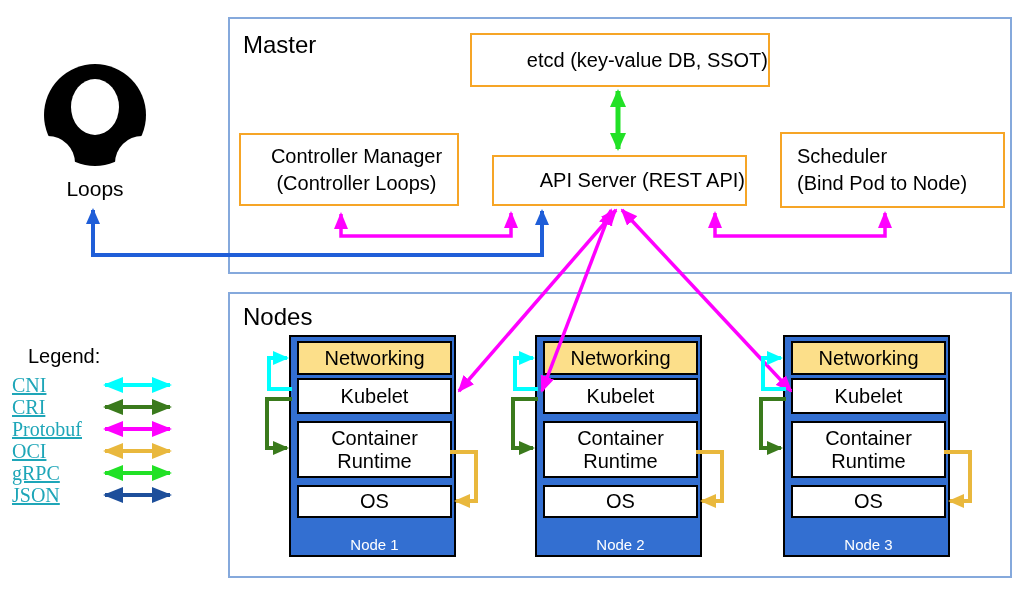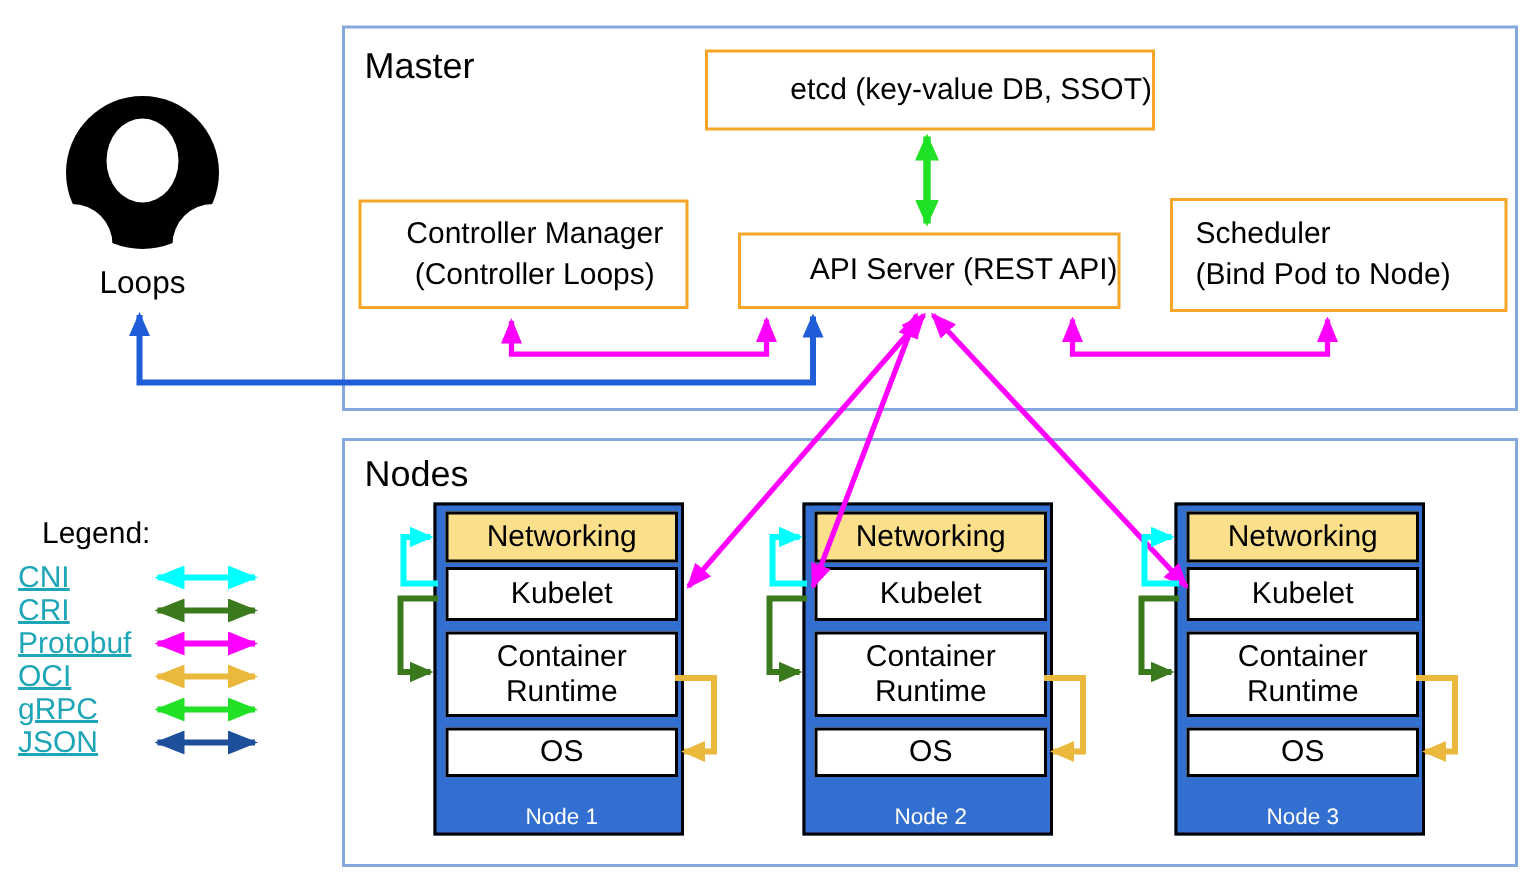--- a/index.html
+++ b/index.html
@@ -44,21 +44,21 @@
   .layer.cr { height:57px; margin-bottom:7px; }
   .layer.os { height:33px; }
   .node-label { flex:1; display:flex; align-items:center; justify-content:center;
                 color:#fff; font-size:15px;margin-top:16px; }
 
   
   .legend { position:absolute; left:12px; top:345px; }
   .legend-title { font-size:20px; margin-bottom:6px;margin-left:16px; }
   .legend-row { display:flex; align-items:center; height:22px; }
   .legend-label { display:inline-block; width:86px; font-size:20px;
-                  color:var(--link-teal); text-decoration:underline; cursor:pointer; }
+                  color:var(--link-teal); text-decoration:underline; cursor:pointer;font-family:Liberation Serif, serif; }
   .legend-row svg { display:block; }
 
   
   .overlay { position:absolute; left:0; top:0; pointer-events:none; z-index:5; }
   .st-cni{stroke:var(--cni);} .mf-cni{fill:var(--cni);}
   .st-cri{stroke:var(--cri);} .mf-cri{fill:var(--cri);}
   .st-oci{stroke:var(--oci);} .mf-oci{fill:var(--oci);}
   .st-protobuf{stroke:var(--protobuf);} .mf-protobuf{fill:var(--protobuf);}
   .st-grpc{stroke:var(--grpc);} .mf-grpc{fill:var(--grpc);}
   .st-json{stroke:var(--json);} .mf-json{fill:var(--json);}

